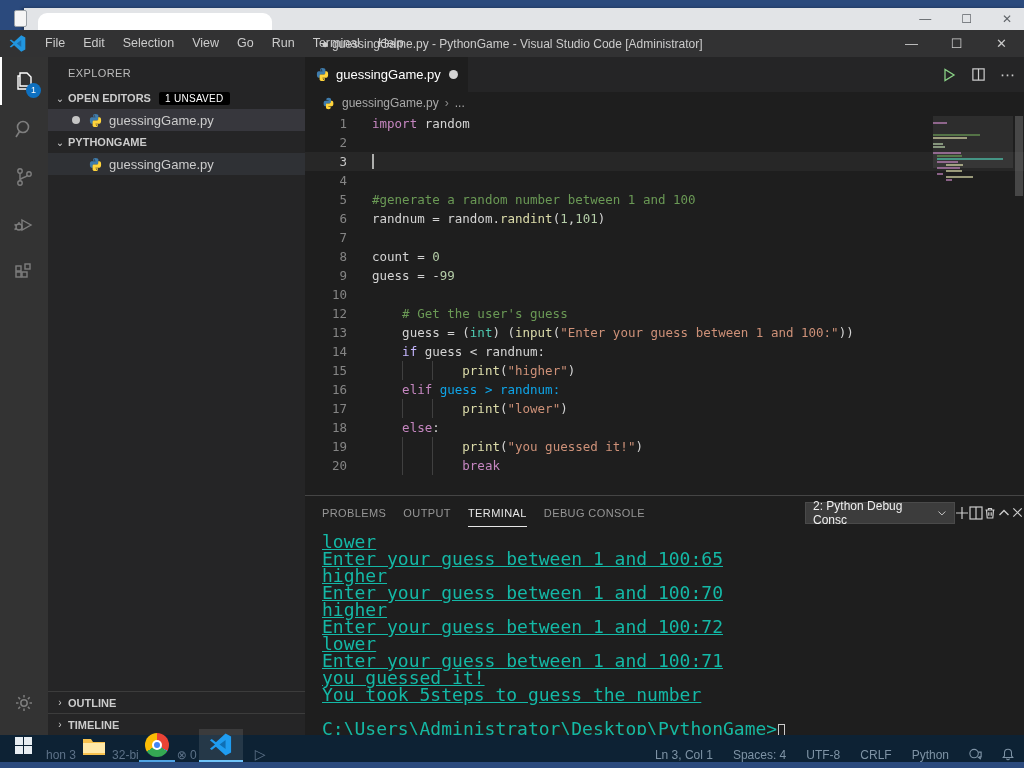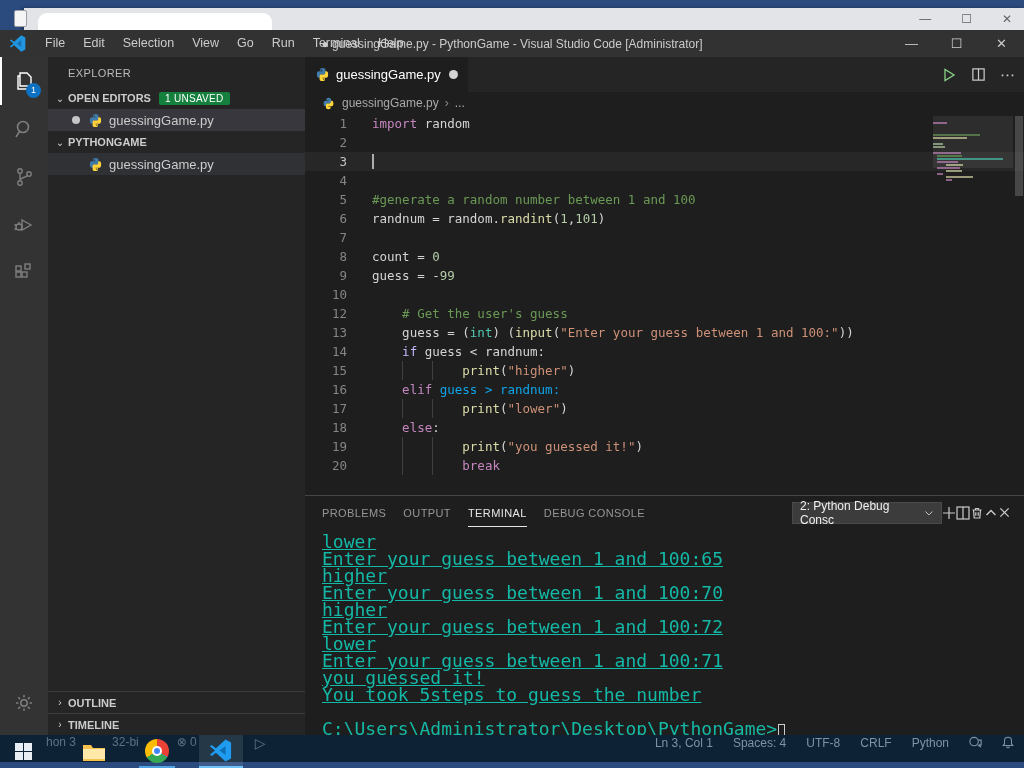--- a/index.html
+++ b/index.html
@@ -39,21 +39,21 @@
   .ab-badge { position:absolute; right:7px; bottom:7px; min-width:15px; height:15px; border-radius:50%;
               background:#0e70c0; color:#fff; font-size:9px; line-height:15px; text-align:center; }
   .ab-spacer { flex:1; }
   .ab-gear { margin-bottom:8px; }
 
   
   .sidebar { width:257px; background:#252526; flex:0 0 257px; position:relative; font-size:13px; }
   .sb-title { padding:10px 0 8px 20px; font-size:11px; color:#bbbbbb; letter-spacing:.4px; }
   .sb-header { height:22px; display:flex; align-items:center; font-size:11px; font-weight:bold; color:#cccccc; padding-left:4px; }
   .sb-chev { width:16px; font-size:10px; color:#cccccc; text-align:center; font-weight:normal; }
-  .sb-badge { margin-left:8px; background:#15803d; color:#ffffff; font-size:10px; font-weight:normal;
+  .sb-badge { margin-left:8px; background:#000000; color:#ffffff; font-size:10px; font-weight:normal;
               padding:1px 6px; border-radius:2px; letter-spacing:.3px; }
   .sb-row { height:22px; display:flex; align-items:center; padding-left:24px; color:#cccccc; }
   .sb-row.sel1 { background:#37373d; }
   .sb-row.sel2 { background:#2f3135; }
   .dirty-dot { width:8px; height:8px; border-radius:50%; background:#c5c5c5; margin-right:8px; }
   .py-icon { width:15px; height:15px; margin-right:6px; flex:0 0 15px; }
   .sb-bottom { position:absolute; left:0; right:0; bottom:0; }
   .sb-section { height:22px; border-top:1px solid #3c3c3c; display:flex; align-items:center;
                 font-size:11px; font-weight:bold; color:#cccccc; padding-left:4px; }
 
@@ -83,33 +83,33 @@
   .mm-slider { position:absolute; left:0; top:0; width:80px; height:52px; background:rgba(255,255,255,.07); }
   .mm-line { position:absolute; height:2px; opacity:.65; }
   .scrollbar { position:absolute; top:0; right:0; width:10px; height:100%; }
   .sb-thumb { position:absolute; top:2px; left:1px; width:8px; height:80px; background:rgba(121,121,121,.45); }
 
   
   .panel { height:240px; flex:0 0 240px; border-top:1px solid #454545; display:flex; flex-direction:column; background:#1e1e1e; }
   .panel-header { height:33px; flex:0 0 33px; display:flex; align-items:center; padding-left:17px; }
   .panel-tab { margin-right:17px; font-size:11px; letter-spacing:.4px; color:#969696; padding:9px 0 7px; }
   .panel-tab.active { color:#e7e7e7; border-bottom:1px solid #e7e7e7; }
-  .panel-right { margin-left:auto; display:flex; align-items:center; gap:0; padding-right:13px; }
+  .panel-right { margin-left:auto; display:flex; align-items:center; gap:0; }
   .term-select { background:#3c3c3c; border:1px solid #4a4a4a; color:#f0f0f0; font-size:12px; height:22px;
                  display:flex; align-items:center; padding:0 7px; width:150px; justify-content:space-between; }
   .panel-icon { color:#cccccc; display:flex; align-items:center; }
 
   .terminal { flex:1; padding:4px 0 0 17px; font-family:"DejaVu Sans Mono","Liberation Mono",monospace;
               font-size:18px; color:#14b8a6;text-decoration:underline; }
   .tline { height:17px; line-height:17px; white-space:pre; }
   .term-cursor { display:inline-block; width:7px; height:13px; border:1px solid #cccccc; vertical-align:-2px; margin-left:1px; }
 
   
   .bottombar { position:absolute; left:0; top:735px; width:1024px; height:27px; background:#0d2234;
-               display:flex; align-items:flex-start; font-size:12px; color:#73879a; }
+               display:flex; align-items:flex-end; font-size:12px; color:#73879a; }
   .tb-start { width:46px; height:33px; display:flex; align-items:center; justify-content:center; }
   .tb-frag { color:#5d7288; white-space:nowrap; }
   .tb-app { width:44px; height:33px; display:flex; align-items:center; justify-content:center; position:relative; }
   .tb-app.running { border-bottom:2px solid #4fa3e3; }
   .tb-app.active { background:rgba(255,255,255,.10); border-bottom:2px solid #6ec2f7; }
   .status-items { margin-left:auto; display:flex; align-items:center; gap:0; color:#7e93a5; }
   .status-item { padding:0 10px; white-space:nowrap; }
   .status-icon { padding:0 9px; display:flex; align-items:center; color:#7e93a5; }
 </style>
 </head>

